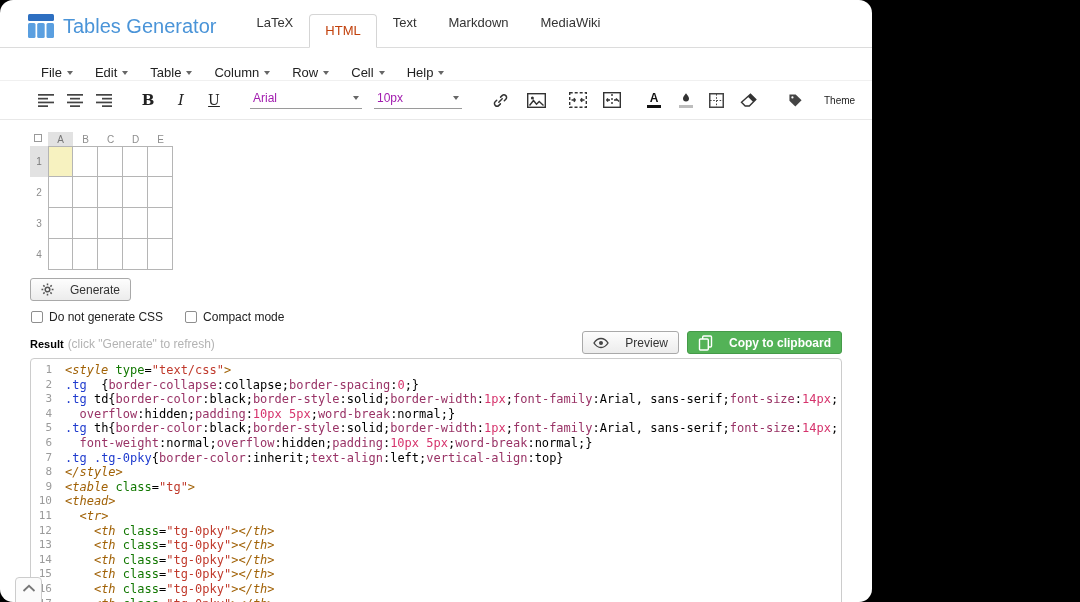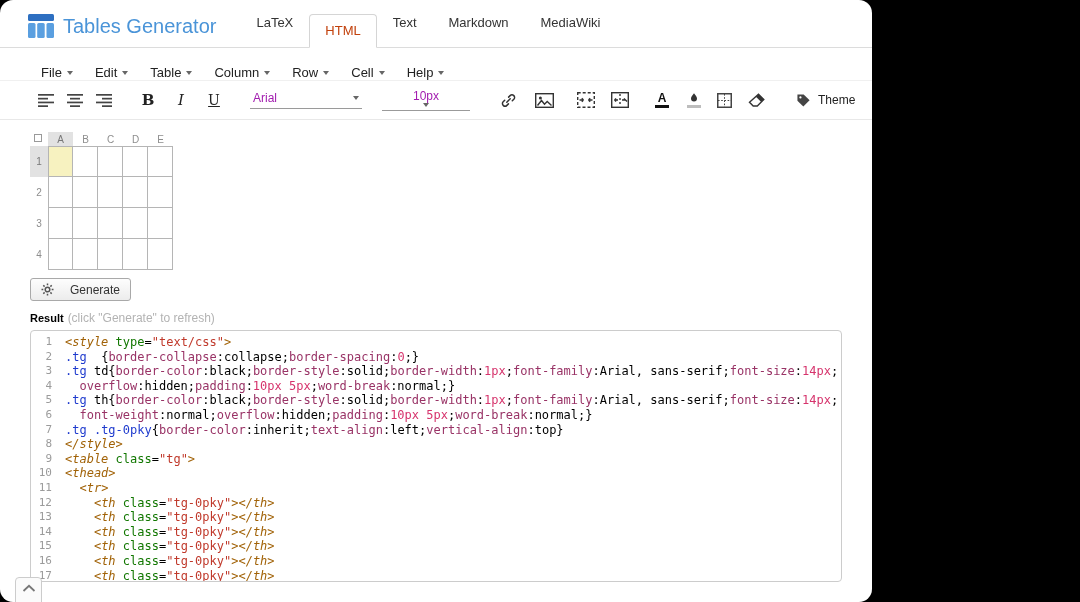--- a/index.html
+++ b/index.html
@@ -21,28 +21,28 @@
 
   
   .toolbar { height: 39px; display: flex; align-items: center; padding-left: 36px; border-bottom: 1px solid #e8e8e8; }
   .tb-btn { display: inline-flex; align-items: center; justify-content: center; min-width: 20px; height: 22px; cursor: pointer; color: #222; }
   .tb-gap9  { margin-left: 9px; }
   .b-btn { font-family: "DejaVu Serif", serif; font-weight: bold; font-size: 15px; margin-left: 24px; }
   .i-btn { font-family: "DejaVu Serif", serif; font-style: italic; font-size: 15px; margin-left: 13px; }
   .u-btn { font-family: "DejaVu Serif", serif; font-size: 14px; text-decoration: underline; margin-left: 13px; }
   .select { display: flex; align-items: center; justify-content: space-between; border-bottom: 1px solid #9a9a9a; padding: 0 3px 3px 3px; font-size: 12px; color: #a21caf; cursor: pointer; }
   .select.font { width: 112px; margin-left: 26px; }
-  .select.size { width: 88px; margin-left: 20px; flex-direction: column; }
+  .select.size { width: 88px; margin-left: 12px; }
   .ml28 { margin-left: 28px; } .ml22 { margin-left: 22px; } .ml16 { margin-left: 16px; }
   .ml14 { margin-left: 14px; } .ml12 { margin-left: 12px; } .ml10 { margin-left: 10px; }
   .tc-stack { display: inline-flex; flex-direction: column; align-items: center; line-height: 1; }
   .tc-stack .tc-a { font-weight: bold; font-size: 12px; color: #111; }
   .tc-bar-dark { width: 14px; height: 3px; background: #111; margin-top: 1px; }
   .tc-bar-lite { width: 14px; height: 3px; background: #bdbdbd; margin-top: 1px; }
-  .theme-btn { display: inline-flex; align-items: center; gap: 7px; margin-left: 30px; font-size: 12px; color: #222; cursor: pointer; }
+  .theme-btn { display: inline-flex; align-items: center; gap: 21px; margin-left: 30px; font-size: 10px; color: #222; cursor: pointer; }
 
   
   .sheet { margin: 12px 0 0 30px; display: grid; grid-template-columns: 18px repeat(5, 25px); grid-template-rows: 14px repeat(4, 31px); }
   .corner { position: relative; }
   .corner i { position: absolute; left: 4px; top: 2px; width: 8px; height: 8px; border: 1px solid #9a9a9a; background: #fff; }
   .col-h, .row-h { font-size: 10px; color: #8d8d8d; display: flex; align-items: center; justify-content: center; cursor: pointer; }
   .col-h.sel, .row-h.sel { background: #e2e2e2; color: #777; }
   .cell { background: #fff; border-right: 1px solid #b5b5b5; border-bottom: 1px solid #b5b5b5; cursor: cell; }
   .cell.left { border-left: 1px solid #b5b5b5; }
   .cell.top { border-top: 1px solid #b5b5b5; }
@@ -277,24 +277,50 @@
   <div class="generate-row">
     <span class="btn">
       <svg width="13" height="13" viewBox="0 0 13 13" fill="none" stroke="#555" stroke-width="1.5">
           <circle cx="6.5" cy="6.5" r="2.3"></circle>
           <path d="M6.5 0.5v1.8M6.5 10.7v1.8M0.5 6.5h1.8M10.7 6.5h1.8M2.3 2.3l1.3 1.3M9.4 9.4l1.3 1.3M10.7 2.3L9.4 3.6M3.6 9.4l-1.3 1.3"></path>
         </svg>
       <span>Generate</span>
     </span>
   </div>
 
+  <div class="options-row">
+      <div class="opt">
+        <span class="box"></span>
+        <span>Do not generate CSS</span>
+      </div>
+      <div class="opt">
+        <span class="box"></span>
+        <span>Compact mode</span>
+      </div>
+    </div>
 
   <div class="result-row">
     <div>
       <span class="result-title">Result</span><span class="hint">(click "Generate" to refresh)</span>
+    </div>
+    <div class="actions">
+      <span class="btn">
+        <svg width="16" height="12" viewBox="0 0 16 12">
+            <path d="M1 6s2.8-4.5 7-4.5S15 6 15 6s-2.8 4.5-7 4.5S1 6 1 6z" fill="none" stroke="#444" stroke-width="1.4"></path>
+            <circle cx="8" cy="6" r="2" fill="#444"></circle>
+          </svg>
+        <span>Preview</span>
+      </span>
+      <span class="btn green">
+        <svg width="15" height="16" viewBox="0 0 15 16">
+            <rect x="4.7" y="1" width="8.8" height="11" rx="1" fill="none" stroke="#fff" stroke-width="1.4"></rect>
+            <rect x="1.5" y="4" width="8.8" height="11" rx="1" fill="#53b257" stroke="#fff" stroke-width="1.4"></rect>
+          </svg>
+        <span>Copy to clipboard</span>
+      </span>
     </div>
   </div>
 
   <div class="code-panel">
       <div class="code-line"><span class="ln">1</span><span><span class="tk-tag">&lt;style</span><span> </span><span class="tk-attr">type</span><span>=</span><span class="tk-str">"text/css"</span><span class="tk-tag">&gt;</span></span></div>
       <div class="code-line"><span class="ln">2</span><span><span class="tk-sel">.tg</span><span>  {</span><span class="tk-prop">border-collapse</span><span>:collapse;</span><span class="tk-prop">border-spacing</span><span>:</span><span class="tk-num">0</span><span>;}</span></span></div>
       <div class="code-line"><span class="ln">3</span><span><span class="tk-sel">.tg</span><span> td{</span><span class="tk-prop">border-color</span><span>:black;</span><span class="tk-prop">border-style</span><span>:solid;</span><span class="tk-prop">border-width</span><span>:</span><span class="tk-num">1px</span><span>;</span><span class="tk-prop">font-family</span><span>:Arial, sans-serif;</span><span class="tk-prop">font-size</span><span>:</span><span class="tk-num">14px</span><span>;</span></span></div>
       <div class="code-line"><span class="ln">4</span><span><span>  </span><span class="tk-prop">overflow</span><span>:hidden;</span><span class="tk-prop">padding</span><span>:</span><span class="tk-num">10px 5px</span><span>;</span><span class="tk-prop">word-break</span><span>:normal;}</span></span></div>
       <div class="code-line"><span class="ln">5</span><span><span class="tk-sel">.tg</span><span> th{</span><span class="tk-prop">border-color</span><span>:black;</span><span class="tk-prop">border-style</span><span>:solid;</span><span class="tk-prop">border-width</span><span>:</span><span class="tk-num">1px</span><span>;</span><span class="tk-prop">font-family</span><span>:Arial, sans-serif;</span><span class="tk-prop">font-size</span><span>:</span><span class="tk-num">14px</span><span>;</span></span></div>
       <div class="code-line"><span class="ln">6</span><span><span>  </span><span class="tk-prop">font-weight</span><span>:normal;</span><span class="tk-prop">overflow</span><span>:hidden;</span><span class="tk-prop">padding</span><span>:</span><span class="tk-num">10px 5px</span><span>;</span><span class="tk-prop">word-break</span><span>:normal;}</span></span></div>

